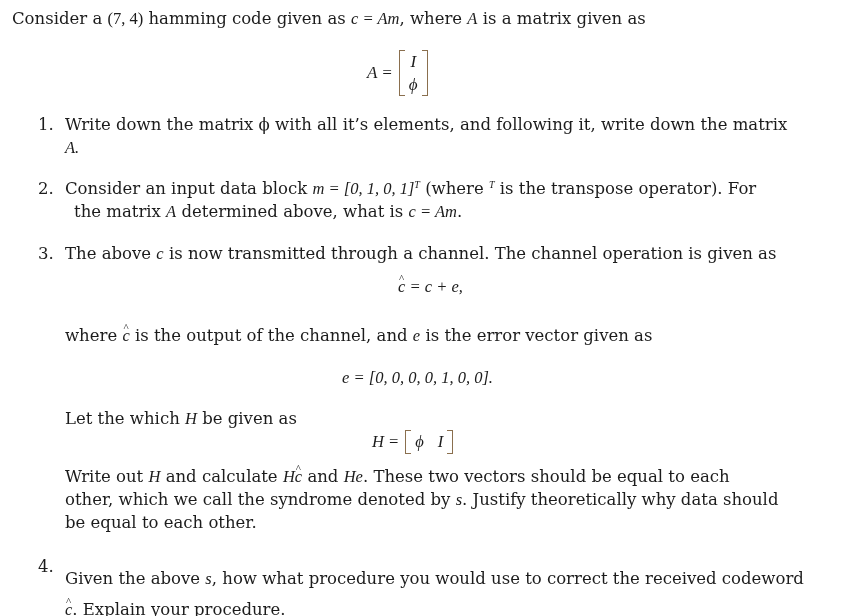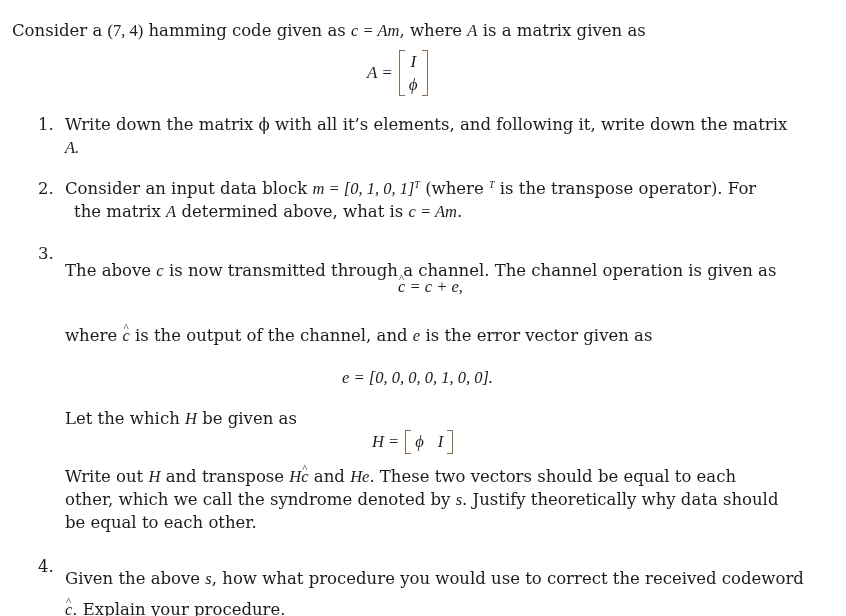--- a/index.html
+++ b/index.html
@@ -96,21 +96,21 @@
       width: 5px;
       border-top: 1.5px solid #8a6f4e;
       border-bottom: 1.5px solid #8a6f4e;
     }
     .row-matrix::before { left: 0; }
     .row-matrix::after { right: 0; }
   </style>
 </head>
 <body>
 
-<div class="line" style="left:12px; top:8px;margin-top:12px;">
+<div class="line" style="left:12px; top:8px;">
   <span>Consider a </span><span class="math upright">(7, 4)</span><span> hamming code given as </span><span class="math">c = Am</span><span>, where </span><span class="math">A</span><span> is a matrix given as</span>
 </div>
 
 <div class="matrix-A">
   <span class="math">A =</span>
   <span class="col-matrix">
     <span class="math">I</span>
     <span class="math">ϕ</span>
   </span>
 </div>
@@ -126,42 +126,42 @@
   <div class="line" style="left:65px; top:178px;">
     <span>Consider an input data block </span><span class="math">m = [0, 1, 0, 1]</span><sup class="math">T</sup><span> (where </span><sup class="math">T</sup><span> is the transpose operator).  For</span>
   </div>
   <div class="line" style="left:74px; top:201px;">
     <span>the matrix </span><span class="math">A</span><span> determined above, what is </span><span class="math">c = Am</span><span>.</span>
   </div>
 </div>
 
 <div>
   <div class="line" style="left:38px; top:243px;">3.</div>
-  <div class="line" style="left:65px; top:260px;text-align:right;">
+  <div class="line" style="left:65px; top:243px;text-align:right;">
     <span>The above </span><span class="math">c</span><span> is now transmitted through a channel. The channel operation is given as</span>
   </div>
   <div class="line" style="left:398px; top:276px;">
     <span class="math hat">c</span><span class="math"> = c + e,</span>
   </div>
   <div class="line" style="left:65px; top:325px;">
     <span>where </span><span class="math hat">c</span><span> is the output of the channel, and </span><span class="math">e</span><span> is the error vector given as</span>
   </div>
   <div class="line math" style="left:342px; top:367px;">e = [0, 0, 0, 0, 1, 0, 0].</div>
   <div class="line" style="left:65px; top:408px;">
     <span>Let the which </span><span class="math">H</span><span> be given as</span>
   </div>
   <div class="line" style="left:372px; top:430px; display:flex; align-items:center;">
     <span class="math">H =</span>
     <span class="row-matrix">
       <span class="math">ϕ</span>
       <span class="math">I</span>
     </span>
   </div>
   <div class="line" style="left:65px; top:466px;">
-    <span>Write out </span><span class="math">H</span><span> and transpose </span><span class="math">H</span><span class="math hat">c</span><span> and </span><span class="math">He</span><span>.  These two vectors should be equal to each</span>
+    <span>Write out </span><span class="math">H</span><span> and calculate </span><span class="math">H</span><span class="math hat">c</span><span> and </span><span class="math">He</span><span>.  These two vectors should be equal to each</span>
   </div>
   <div class="line" style="left:65px; top:489px;">
     <span>other, which we call the syndrome denoted by </span><span class="math">s</span><span>.  Justify theoretically why data should</span>
   </div>
   <div class="line" style="left:65px; top:512px;">be equal to each other.</div>
 </div>
 
 <div>
   <div class="line" style="left:38px; top:556px;">4.</div>
   <div class="line" style="left:65px; top:556px;margin-top:12px;">

